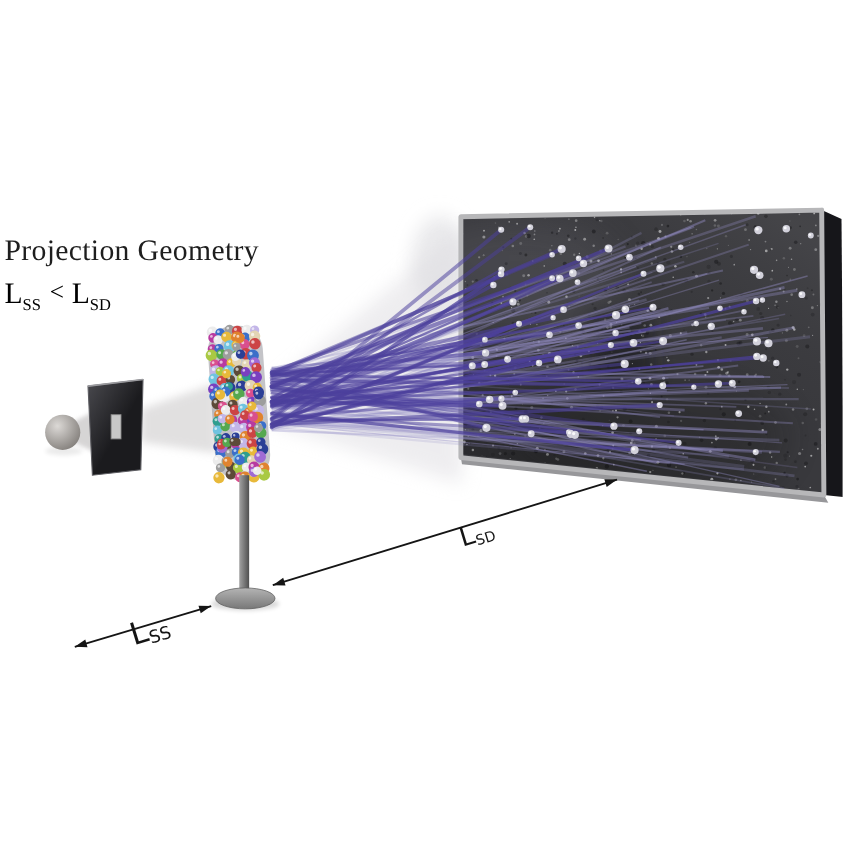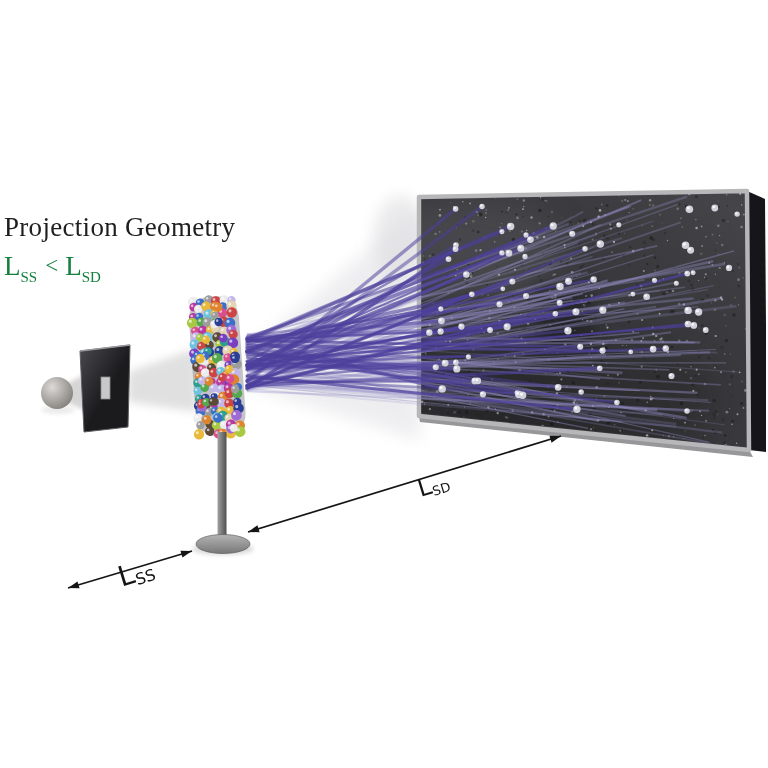--- a/index.html
+++ b/index.html
@@ -1,21 +1,21 @@
 <!DOCTYPE html>
 <html><head>
 <meta charset="utf-8">
 <style>
   html,body{margin:0;padding:0;background:#ffffff;}
   .canvas{position:relative;width:766px;height:768px;background:#ffffff;overflow:hidden;
           font-family:"Liberation Serif",serif;}
   svg{position:absolute;left:0;top:0;}
   .title{position:absolute;left:4px;top:212px;font-size:27px;color:#1e1e1e;
          letter-spacing:.3px;white-space:nowrap;}
-  .formula{position:absolute;left:4px;top:251px;font-size:27px;color:#15803d;white-space:nowrap;}
+  .formula{position:absolute;left:4px;top:251px;font-size:27px;color:#000000;white-space:nowrap;}
   .formula .sub{font-size:15px;position:relative;top:7px;margin:0 1px 0 0;}
   .formula .op{font-size:23px;margin:0 7px;position:relative;top:-2px;}
   .alabel{position:absolute;color:#141414;font-family:"DejaVu Sans",sans-serif;
           transform-origin:left top;white-space:nowrap;}
   .alabel .sub{position:relative;}
   #label-lss{left:114px;top:562px;transform:rotate(-17deg);font-size:28px;}
   #label-lss .sub{font-size:16px;top:3px;}
   #label-lsd{left:414px;top:476px;transform:rotate(-17deg);font-size:24px;}
   #label-lsd .sub{font-size:13px;top:3px;}
 </style>

